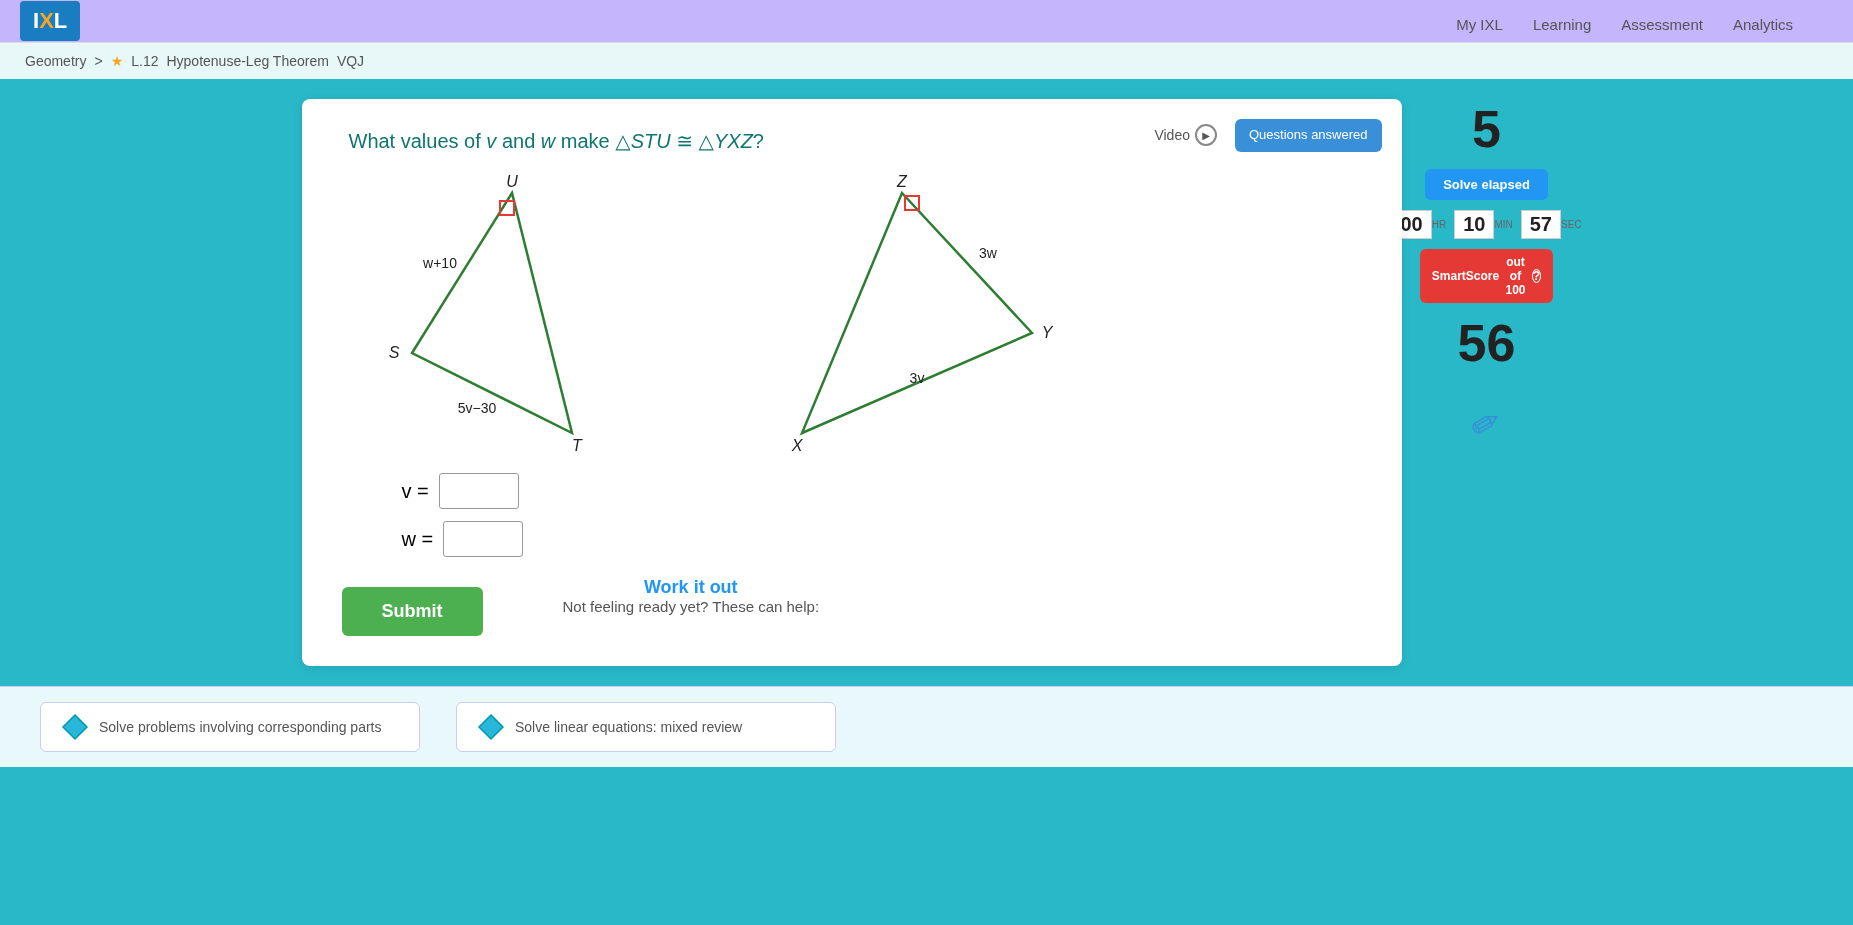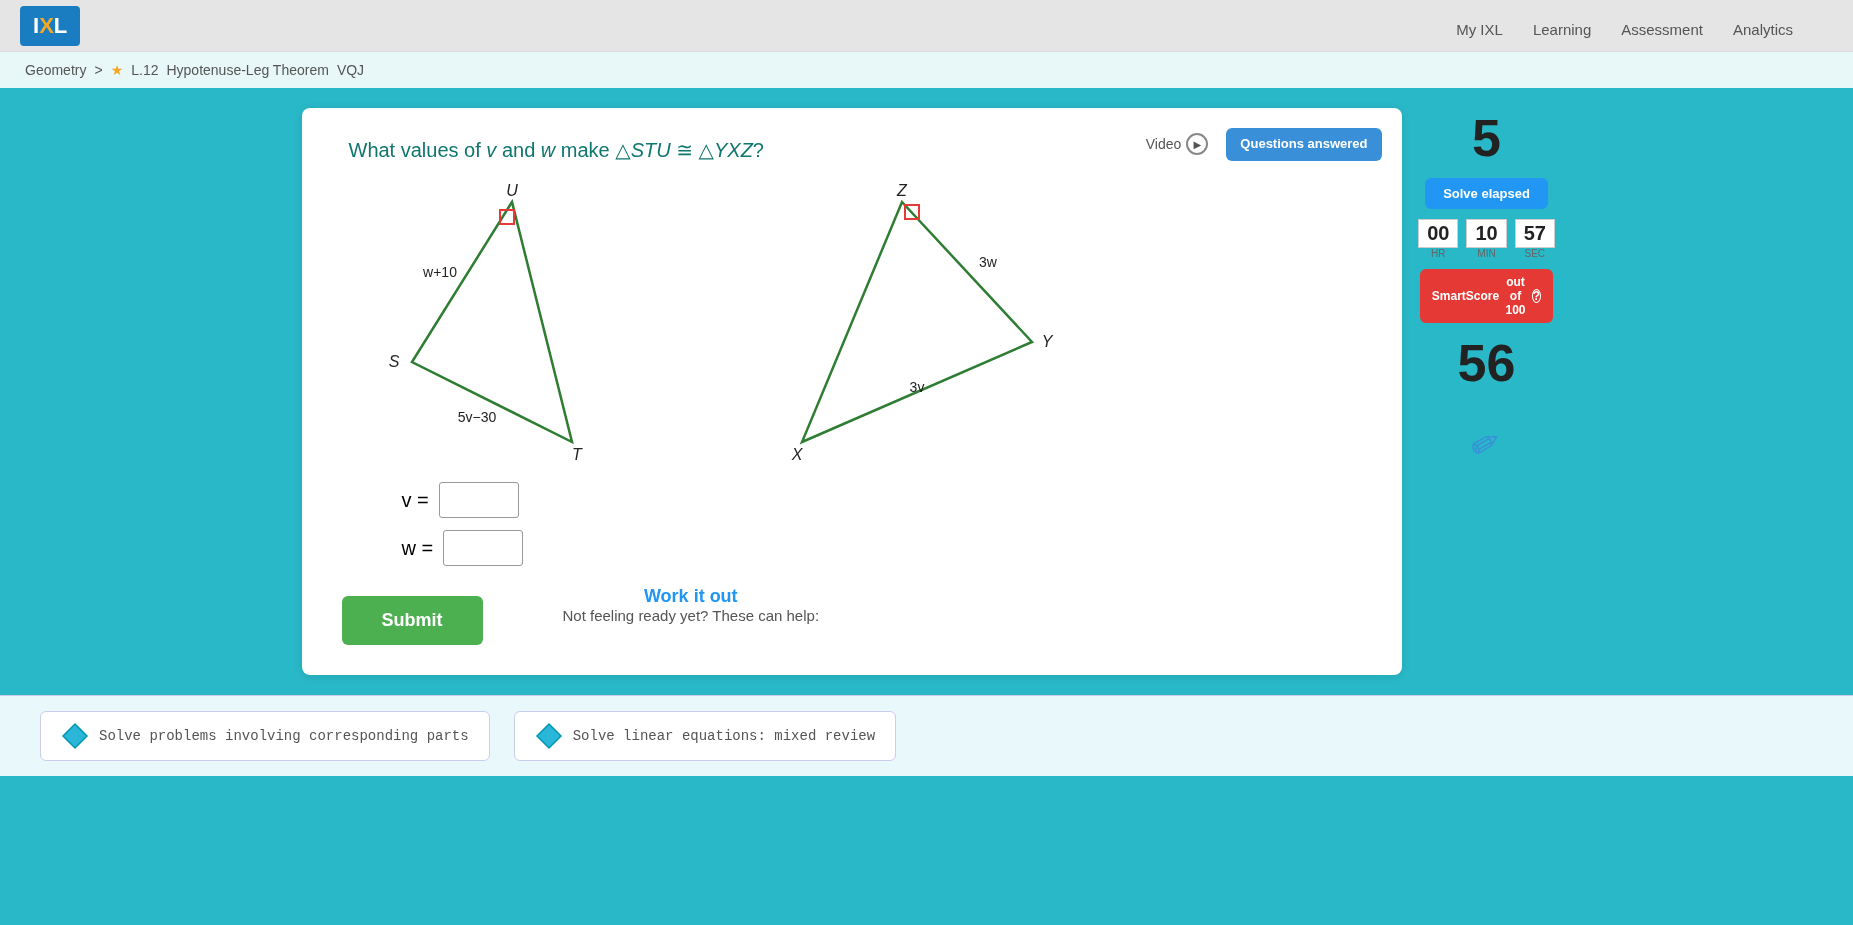--- a/index.html
+++ b/index.html
@@ -6,22 +6,22 @@
     body {
       font-family: Arial, sans-serif;
       background: #29b8c8;
       min-height: 925px;
       width: 1853px;
       overflow-x: hidden;
     }
 
     
     .top-nav {
-      background: #e5e5e5;
-      height: 52px;
+      background: #c4b5fd;
+      height: 43px;
       display: flex;
       align-items: center;
       padding: 12px 20px;
       gap: 30px;
       border-bottom: 1px solid #ddd;
     }
     .logo {
       background: #1a7cc1;
       color: white;
       font-weight: bold;
@@ -101,21 +101,21 @@
       display: flex;
       align-items: center;
       justify-content: center;
       font-size: 10px;
     }
 
     .questions-answered-btn {
       background: #3a8fd9;
       color: white;
       font-size: 13px;
-      font-weight: bold;
+      font-weight: normal;
       padding: 8px 14px;
       border-radius: 6px;
       text-align: center;
       line-height: 1.3;
     }
 
     .questions-count {
       font-size: 52px;
       font-weight: bold;
       color: #222;
@@ -132,21 +132,21 @@
       text-align: center;
     }
 
     .timer-display {
       display: flex;
       gap: 4px;
       align-items: flex-start;
     }
     .timer-box {
       display: flex;
-      flex-direction: column;
+      flex-direction: row;
       align-items: center;
     }
     .timer-val {
       font-size: 20px;
       font-weight: bold;
       color: #222;
       border: 1px solid #ccc;
       padding: 2px 8px;
       background: white;
     }
@@ -253,23 +253,22 @@
       color: #555;
       font-size: 15px;
     }
 
     
     .help-links {
       background: #e8f8fb;
       border-top: 1px solid #cce;
       padding: 15px 40px;
       display: flex;
-      gap: 24px;
+      gap: 36px;
       flex-wrap: wrap;
-      font-family: Liberation Mono, monospace;
     }
     .help-link-card {
       background: white;
       border: 1px solid #cce;
       border-radius: 6px;
       padding: 10px 20px;
       display: flex;
       align-items: center;
       gap: 10px;
       font-size: 14px;

